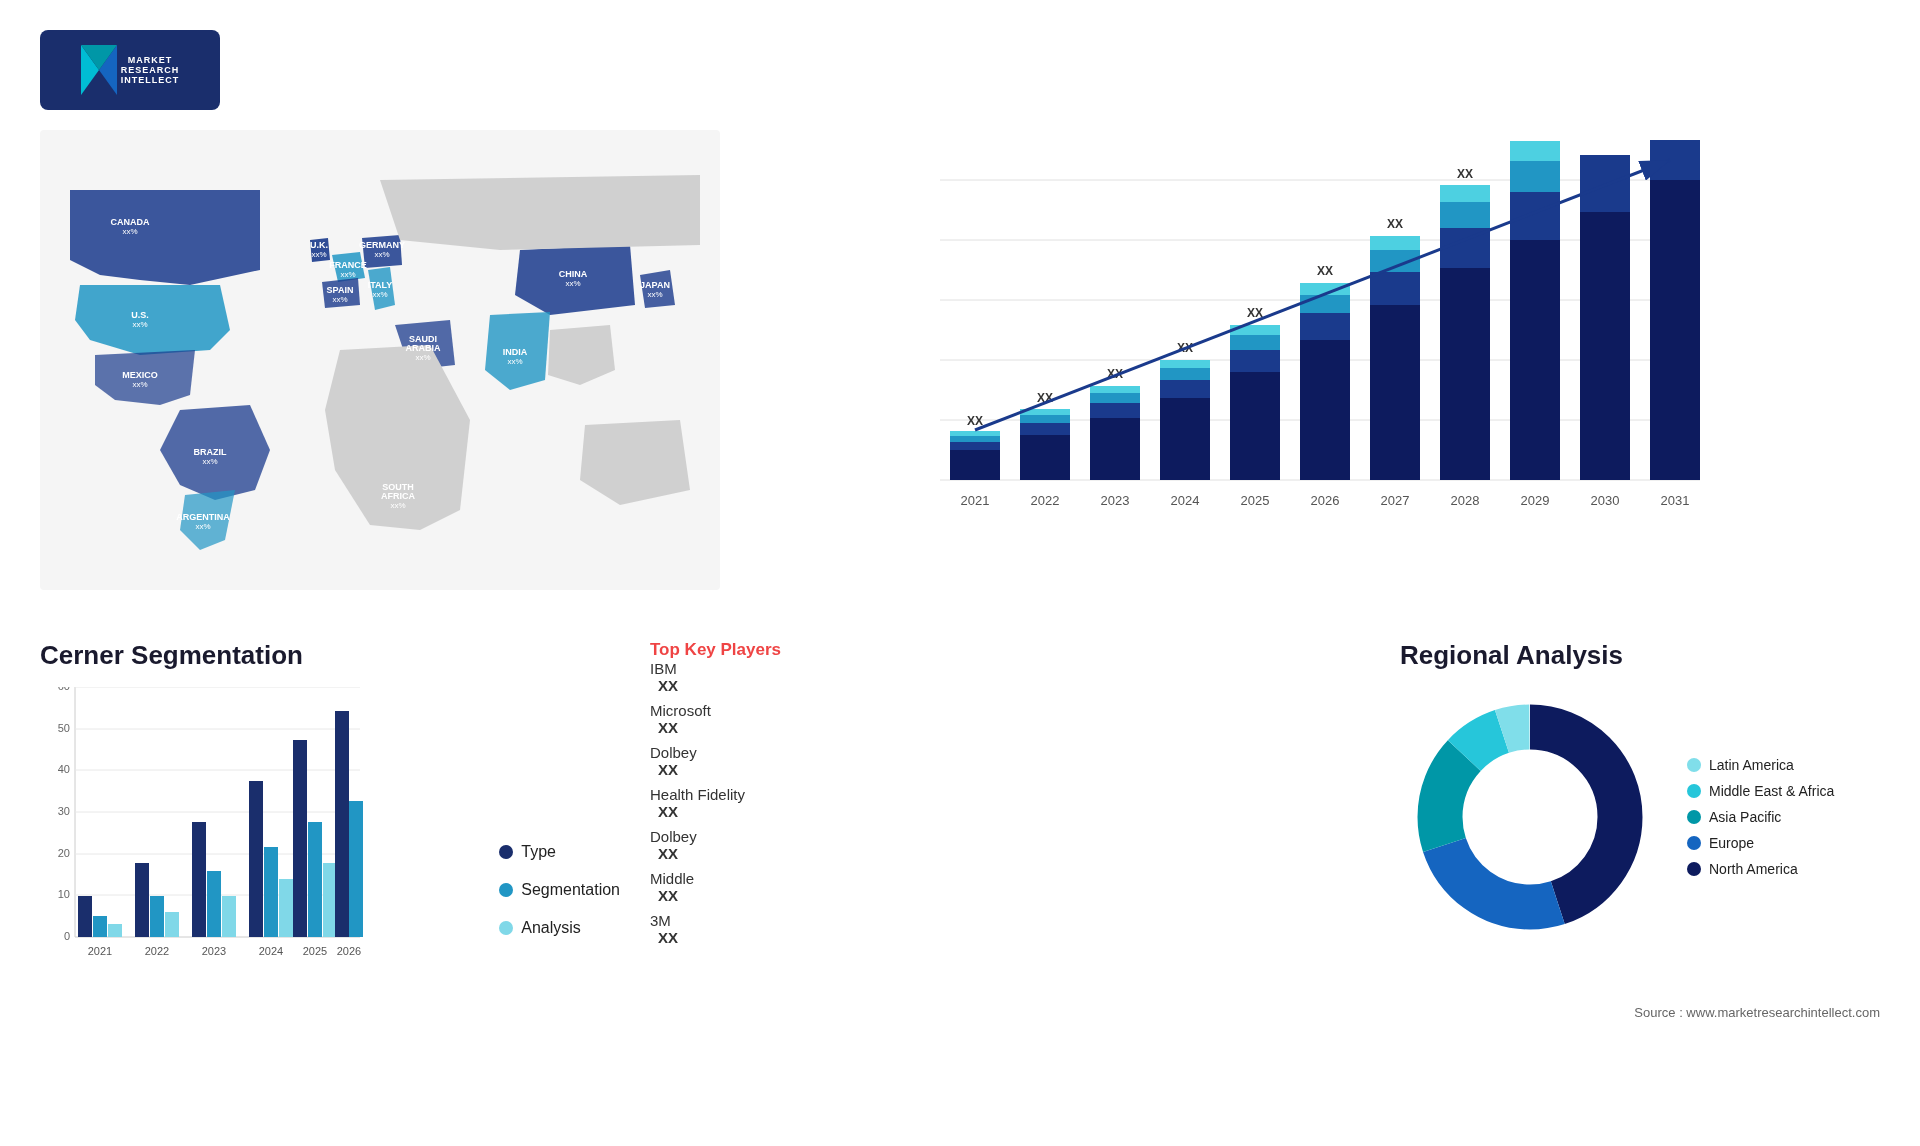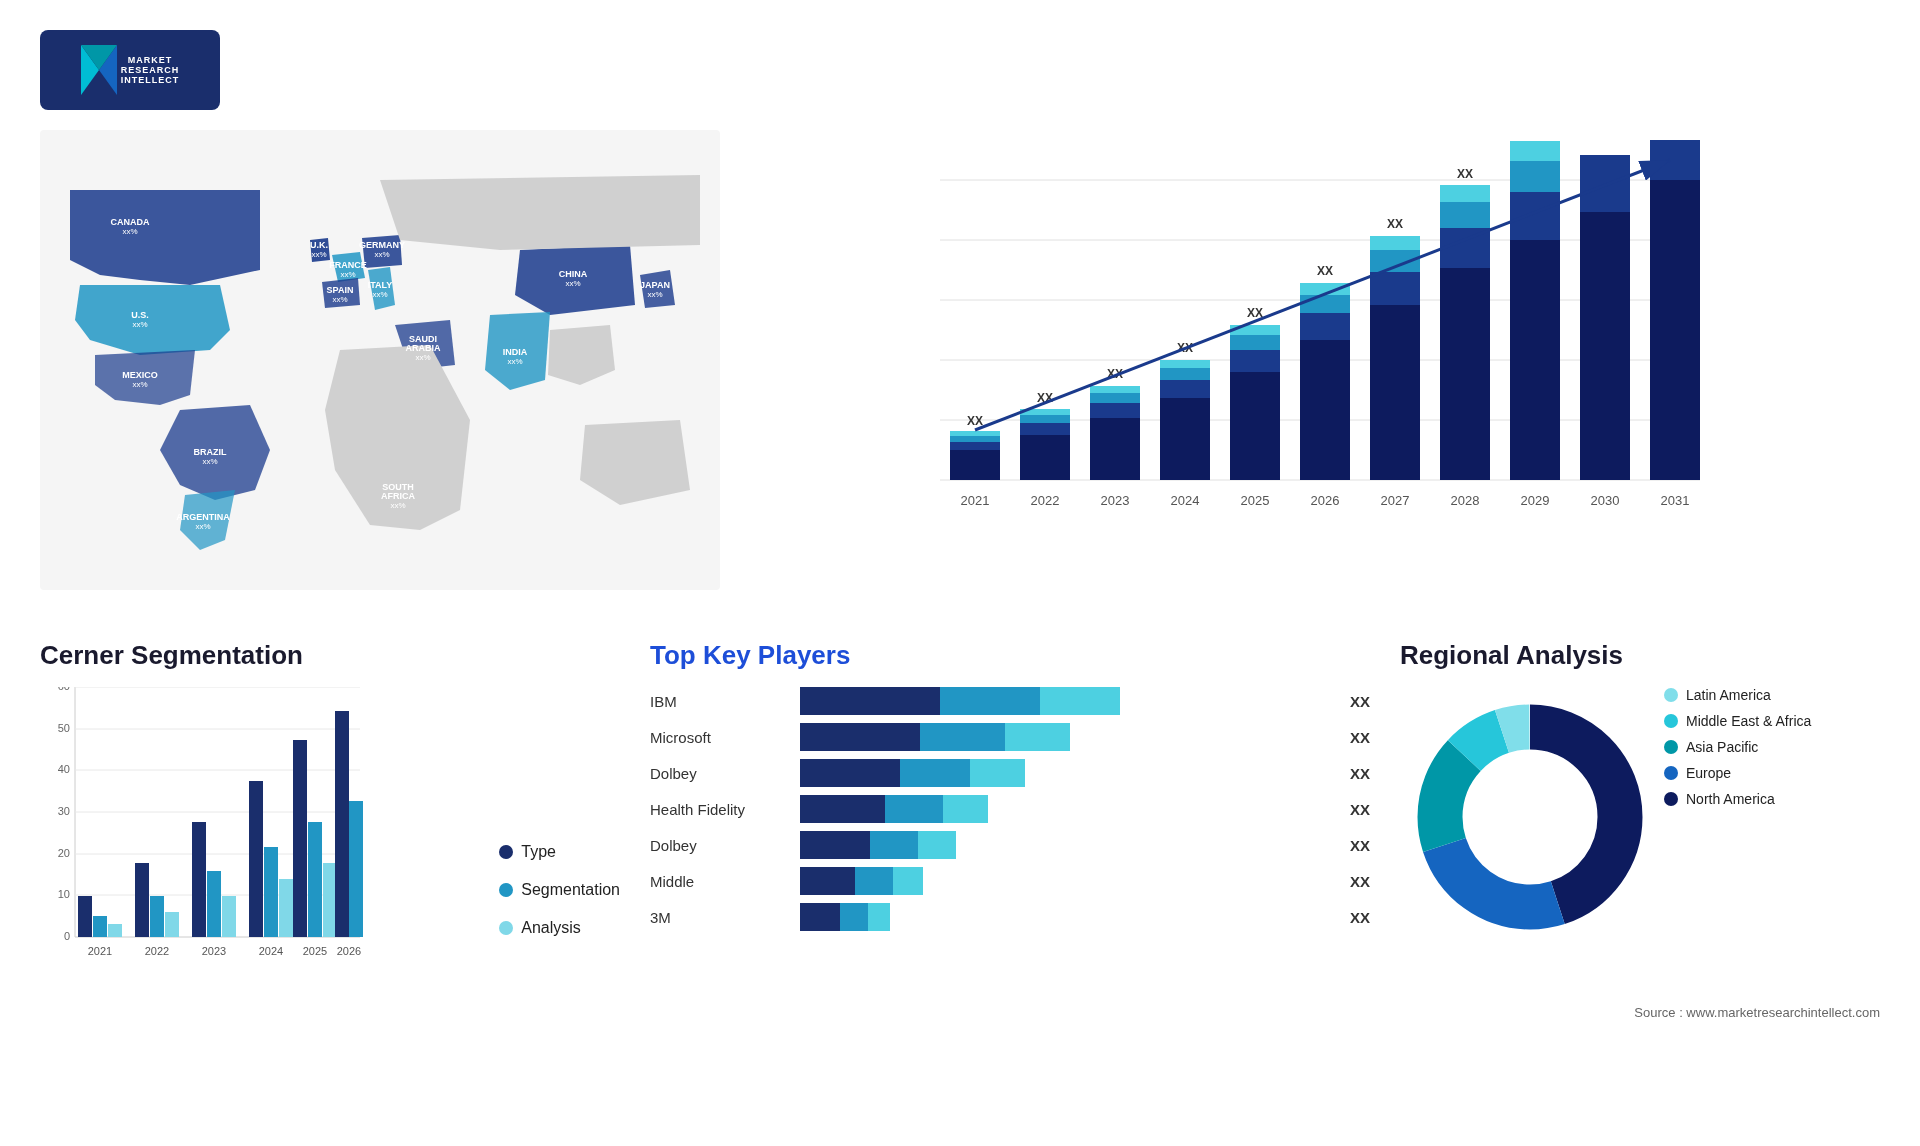--- a/index.html
+++ b/index.html
@@ -126,33 +126,33 @@
       font-size: 16px;
     }
     .legend-dot {
       width: 14px;
       height: 14px;
       border-radius: 50%;
     }
 
     
     .players-section h2 {
-      font-size: 26px;
+      font-size: 17px;
       font-weight: 700;
-      color: #1d4ed8;
-      margin-bottom: 16px;
+      color: #ef4444;
     }
     .players-list {
       display: flex;
       flex-direction: column;
       gap: 8px;
     }
     .player-row {
       display: flex;
-      align-items: center;
+      align-items: flex-start;
+      flex-direction: column;
     }
     .player-name {
       width: 150px;
       font-size: 15px;
       color: #333;
     }
     .player-bar-container {
       flex: 1;
       height: 28px;
       display: flex;
@@ -180,21 +180,22 @@
 
     
     .regional-section h2 {
       font-size: 26px;
       font-weight: 700;
       color: #1a1a2e;
       margin-bottom: 16px;
     }
     .regional-content {
       display: flex;
-      gap: 4px;
+      gap: 27px;
+      align-items: center;
     }
     .donut-container {
       position: relative;
       width: 260px;
       height: 260px;
     }
     .regional-legend {
       display: flex;
       flex-direction: column;
       gap: 10px;

